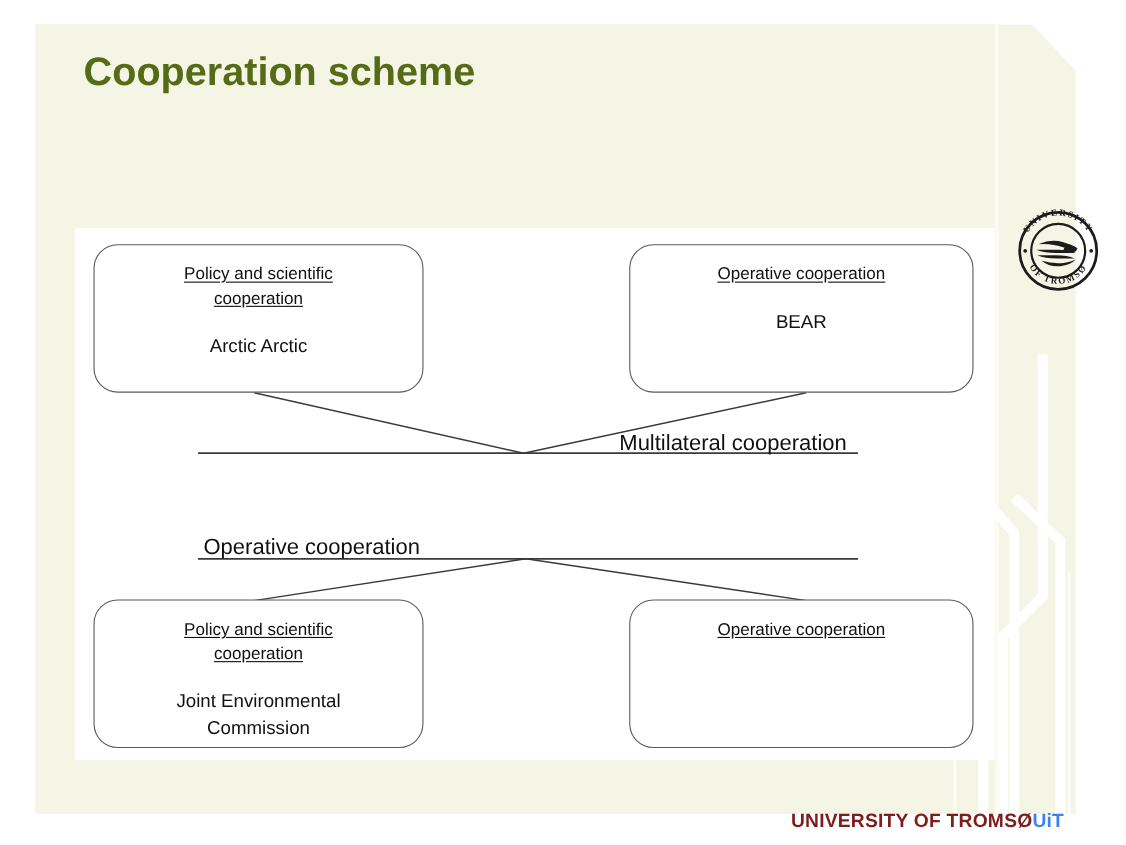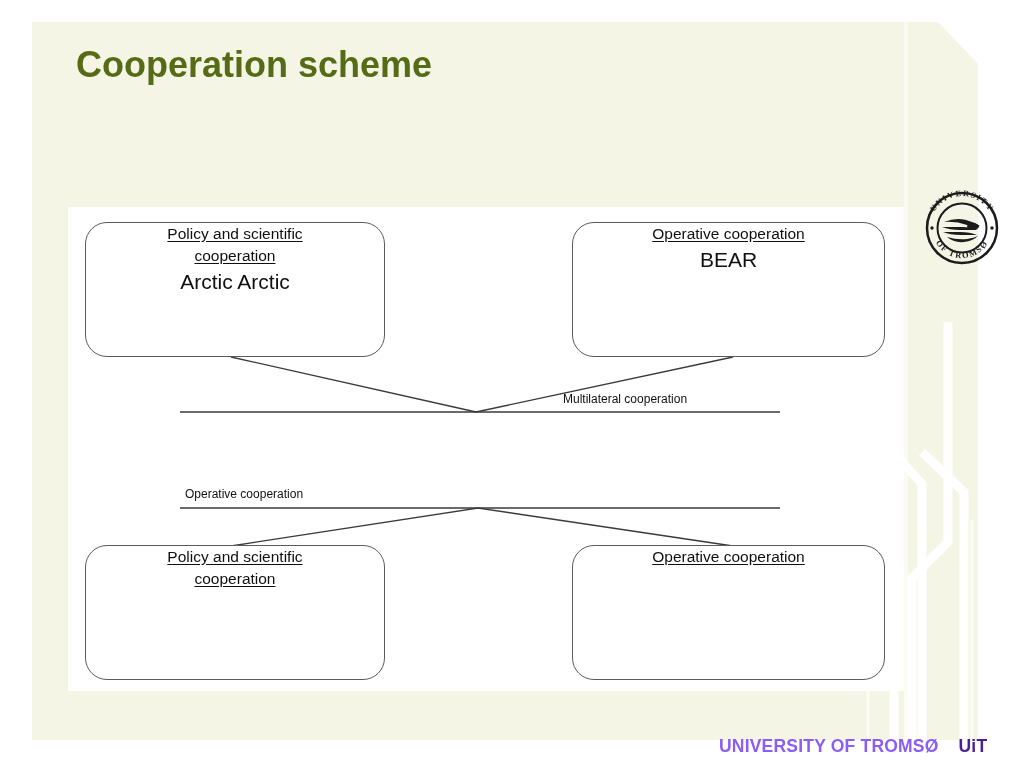--- a/index.html
+++ b/index.html
@@ -59,54 +59,56 @@
   .node {
     position: absolute;
     box-sizing: border-box;
     border: 1.3px solid #5b5b5b;
     border-radius: 22px;
     background: #ffffff;
     display: flex;
     flex-direction: column;
     align-items: center;
     justify-content: flex-start;
+    padding-top: 16px;
     color: #101010;
     font-size: 15.5px;
     line-height: 1.42;
   }
   .node .head {
     text-decoration: underline;
     text-underline-offset: 2px;
     text-align: center;
     white-space: pre-line;
     font-size: 15.5px;
   }
   .node .body {
+    margin-top: 20px;
     text-align: center;
     white-space: pre-line;
-    font-size: 21px;
+    font-size: 17px;
   }
 
   #node-tl { left: 85px;  top: 222px; width: 300px; height: 135px; }
   #node-tr { left: 572px; top: 222px; width: 313px; height: 135px; }
   #node-bl { left: 85px;  top: 545px; width: 300px; height: 135px; }
   #node-br { left: 572px; top: 545px; width: 313px; height: 135px; }
 
   
   .wires {
     position: absolute;
     left: 0; top: 0;
     width: 1024px; height: 768px;
     pointer-events: none;
   }
 
   
   .rule-label {
     position: absolute;
-    font-size: 12px;
+    font-size: 20px;
     color: #101010;
     white-space: nowrap;
   }
   #label-multi { left: 563px; top: 392px; }
   #label-bi    { left: 185px; top: 487px; }
 
   
   .seal {
     position: absolute;
     left: 916px; top: 182px;
@@ -115,22 +117,22 @@
 
   
   .footer {
     position: absolute;
     left: 719px; top: 736px;
     font-size: 17.5px;
     font-weight: bold;
     letter-spacing: 0.2px;
     white-space: nowrap;
   }
-  .footer .uni { color: #8b5cf6; }
-  .footer .uit { color: #4c1d95; margin-left: 20px; text-align: right; }
+  .footer .uni { color: #7f1d1d; }
+  .footer .uit { color: #3b82f6; margin-left: 0; text-align: right; }
 </style>
 </head>
 <body>
 
 <div class="slide">
 
   <div class="slide-bg"></div>
 
   <div class="deco">
     <svg width="164" height="718" viewBox="0 0 164 718" xmlns="http://www.w3.org/2000/svg">
@@ -176,20 +178,22 @@
   </div>
 
   <div class="node" id="node-tr">
     <div class="head">Operative cooperation</div>
     <div class="body">BEAR</div>
   </div>
 
   <div class="node" id="node-bl">
     <div class="head">Policy and scientific
 cooperation</div>
+    <div class="body">Joint Environmental
+Commission</div>
   </div>
 
   <div class="node" id="node-br">
     <div class="head">Operative cooperation</div>
   </div>
 
   <div class="rule-label" id="label-multi">Multilateral cooperation</div>
 
   <div class="rule-label" id="label-bi">Operative cooperation</div>
 

